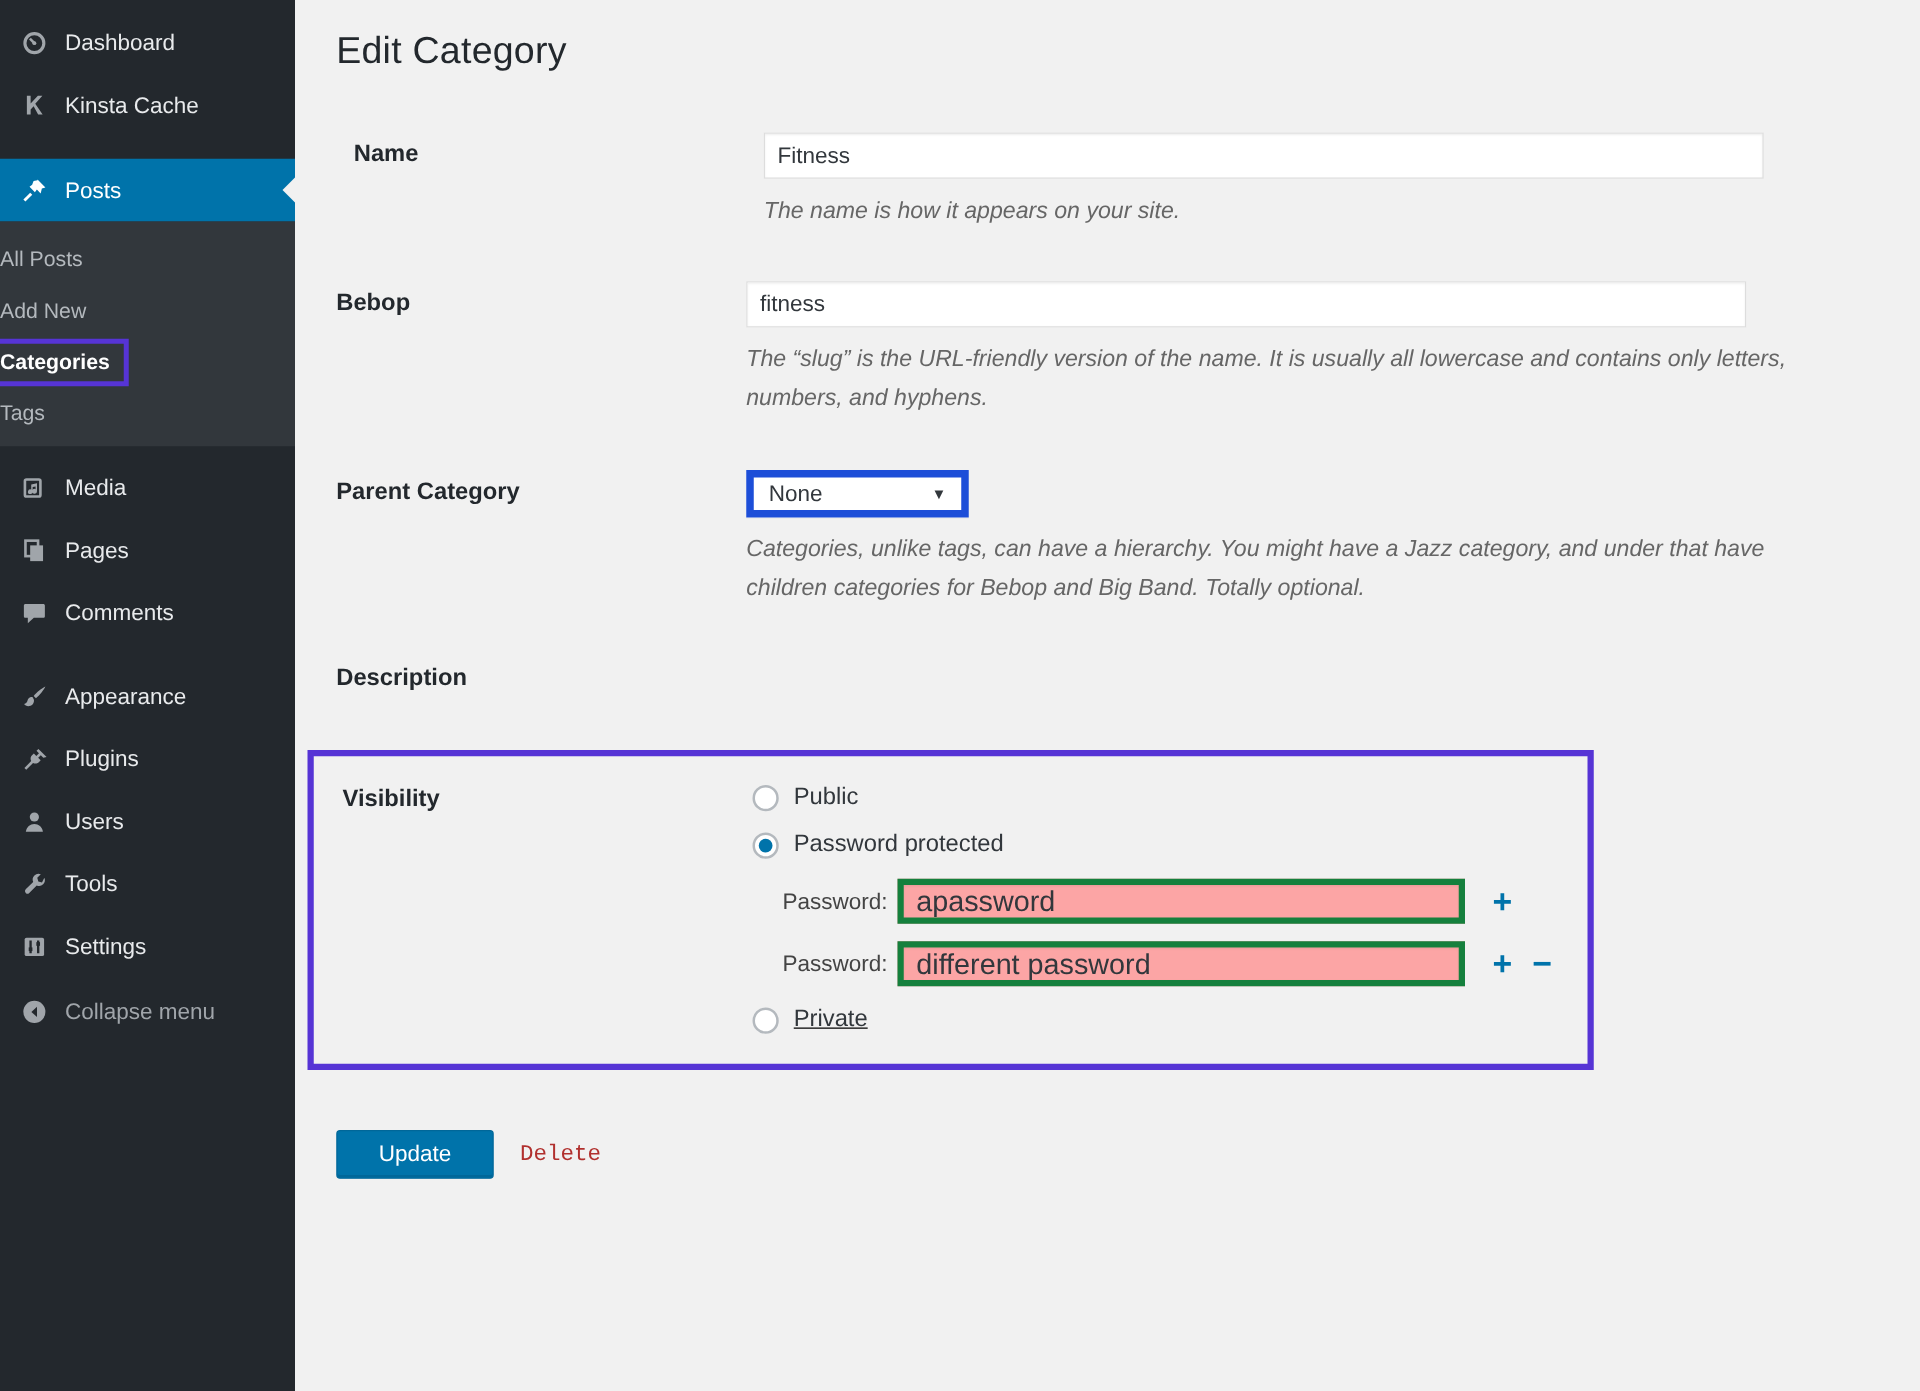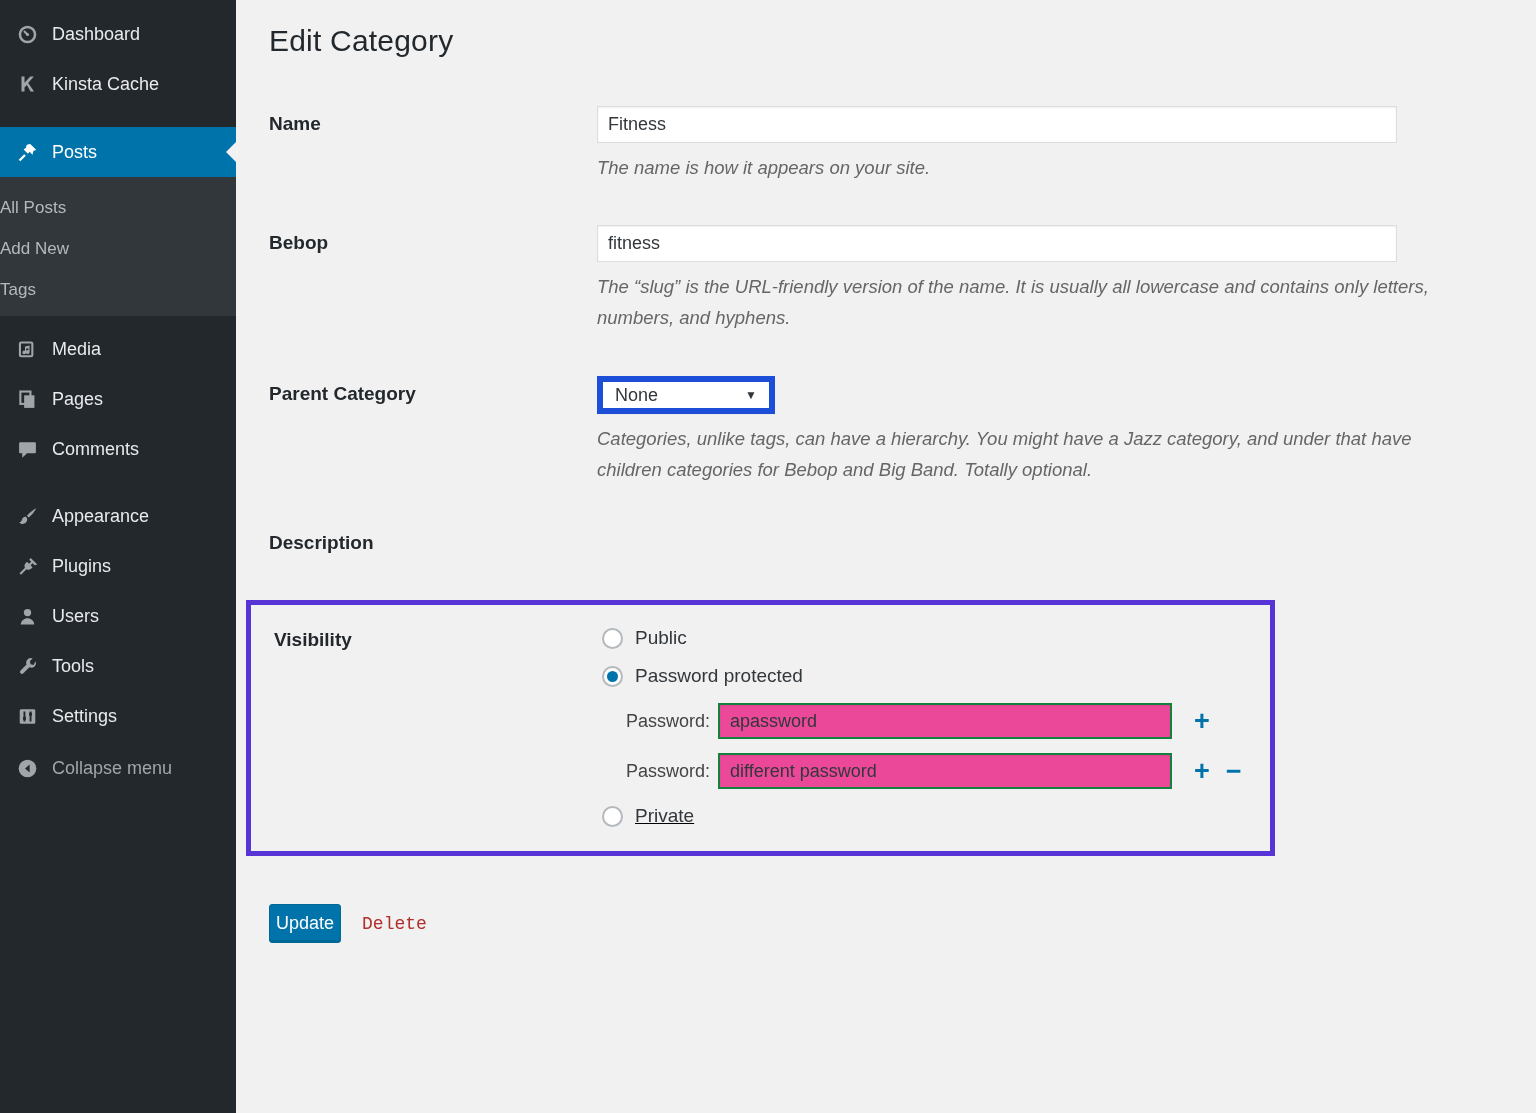--- a/index.html
+++ b/index.html
@@ -62,21 +62,21 @@
   .txt{
     width:800px;height:37px;border:1px solid #ddd;background:#fff;
     box-shadow:inset 0 1px 2px rgba(0,0,0,.07);
     font-size:18px;color:#32373c;padding:0 10px;
     font-family:"Liberation Sans","DejaVu Sans",sans-serif;
   }
   .help{
     font-style:italic;color:#666;font-size:18.5px;line-height:1.68;
     max-width:845px;margin-top:9px;
   }
-  .mb-name{margin-bottom:42px;}
+  .mb-name{margin-bottom:42px;margin-left:14px;}
   .mb-slug{margin-bottom:43px;}
   .mb-parent{margin-bottom:40px;}
   .mb-desc{margin-bottom:46px;flex-direction:column;}
   .select{
     width:178px;height:38px;border:6px solid #1d4ed8;background:#fff;
     display:flex;align-items:center;justify-content:space-between;
     padding:0 12px;font-size:18px;color:#32373c;cursor:pointer;
     box-shadow:0 1px 0 rgba(0,0,0,.03);
   }
   .select .arrow{font-size:12px;color:#32373c;}
@@ -102,36 +102,36 @@
     width:21px;height:21px;border-radius:50%;border:2px solid #b4b9be;
     background:#fff;display:inline-flex;align-items:center;justify-content:center;
     margin-right:12px;flex:0 0 21px;cursor:pointer;
   }
   .radio .dot{width:11px;height:11px;border-radius:50%;background:var(--accent);display:none;}
   .radio.checked .dot{display:block;}
   .radio-label{font-size:19px;color:#32373c;cursor:pointer;}
   .pw-row{display:flex;align-items:center;margin:14px 0 14px 14px;}
   .pw-label{width:94px;text-align:right;font-size:18px;color:#444;margin-right:8px;}
   .pw-input{
-    width:454px;height:36px;border:2px solid #15803d;background:#ec4899;
+    width:454px;height:36px;border:5px solid #15803d;background:#fca5a5;
     box-shadow:inset 0 1px 2px rgba(0,0,0,.07);
-    font-size:18px;color:#32373c;padding:0 10px;
+    font-size:23px;color:#32373c;padding:0 10px;
     font-family:"Liberation Sans","DejaVu Sans",sans-serif;
   }
   .pw-add,.pw-remove{
     color:var(--accent);font-weight:bold;font-size:27px;line-height:1;
     margin-left:22px;cursor:pointer;user-select:none;
   }
   .pw-remove{margin-left:16px;}
 
   
   .actions{display:flex;align-items:center;}
   .btn-primary{
     background:var(--accent);border:1px solid #006799;color:#fff;
-    font-size:18px;padding:8px 6px;border-radius:3px;cursor:pointer;
+    font-size:18px;padding:8px 33px;border-radius:3px;cursor:pointer;
     box-shadow:inset 0 -2px 0 #006799;
     font-family:"Liberation Sans","DejaVu Sans",sans-serif;
   }
   .link-delete{color:#b1302e;font-size:18px;margin-left:21px;cursor:pointer;text-decoration:none;font-family:Liberation Mono, monospace;}
 </style>
 </head>
 <body>
 
 <div class="app">
 
@@ -168,20 +168,25 @@
       </span>
       <span class="lbl">Posts</span>
     </div>
 
     <div class="submenu">
       <div class="smi">
         <span>All Posts</span>
       </div>
       <div class="smi">
         <span>Add New</span>
+      </div>
+      <div class="smi smi-current">
+        <span class="cat-box">
+          <span>Categories</span>
+        </span>
       </div>
       <div class="smi">
         <span>Tags</span>
       </div>
     </div>
 
     <div class="gap8"></div>
 
     <div class="mi">
       <span class="ico">

